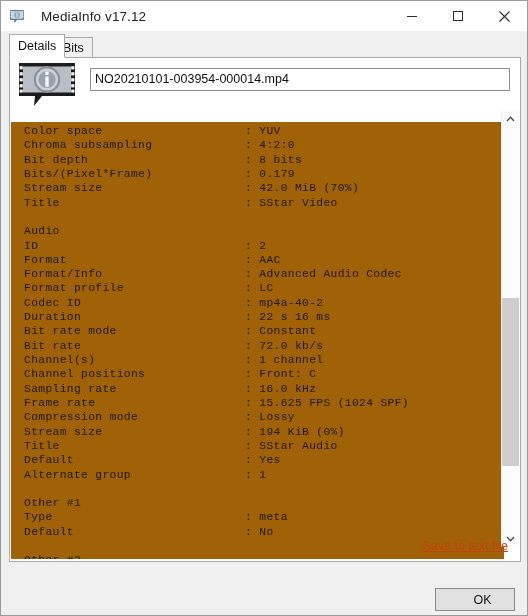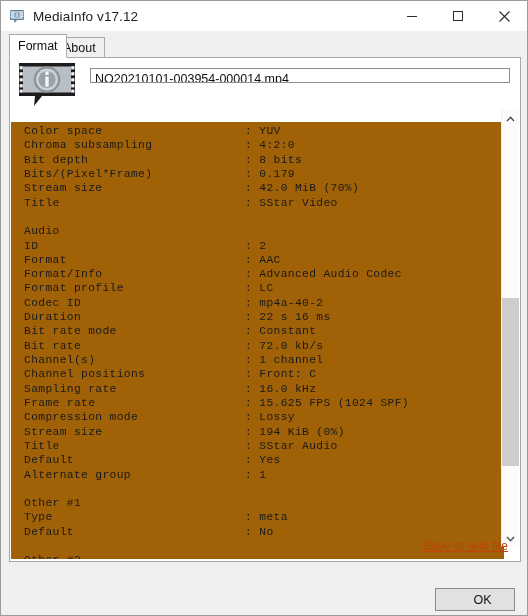--- a/index.html
+++ b/index.html
@@ -41,20 +41,21 @@
     margin-left: 8px;
     margin-right: 8px;
     flex: 0 0 auto;
     position: relative;
   }
   #title-text {
     font-size: 13.5px;
     color: #222;
     letter-spacing: 0.1px;
     white-space: nowrap;
+    margin-left: 8px;
   }
   .winbtn {
     width: 46px;
     height: 30px;
     display: flex;
     align-items: center;
     justify-content: center;
     flex: 0 0 auto;
   }
   .winbtn svg { display: block; }
@@ -118,21 +119,21 @@
     left: 6px;
     top: 3px;
     width: 62px;
     height: 48px;
   }
   #filename-field {
     position: absolute;
     left: 80px;
     top: 10px;
     width: 420px;
-    height: 15px;
+    height: 23px;
     box-sizing: border-box;
     background: #ffffff;
     border: 1px solid #8e8e8e;
     font-family: "Liberation Sans", sans-serif;
     font-size: 12.5px;
     color: #111;
     padding: 0 4px;
     line-height: 21px;
     white-space: nowrap;
     overflow: hidden;
@@ -259,24 +260,24 @@
         <svg width="13" height="13" viewBox="0 0 13 13">
           <line x1="1.5" y1="1.5" x2="11.5" y2="11.5" stroke="#2b2b2b" stroke-width="1.1"></line>
           <line x1="11.5" y1="1.5" x2="1.5" y2="11.5" stroke="#2b2b2b" stroke-width="1.1"></line>
         </svg>
       </div>
     </div>
   </div>
 
   <div id="tabstrip">
     <div class="tab selected" style="left:8px;">
-      <span>Format</span>
+      <span>Details</span>
     </div>
     <div class="tab unselected" style="left:53px;">
-      <span>About</span>
+      <span>Bits</span>
     </div>
   </div>
 
   <div id="content-panel">
 
     <div id="logo">
       <svg width="62" height="48" viewBox="0 0 62 48">
         <g>
           <path d="M3 2 H59 V35 H26 L18 45 L19 35 H3 Z" fill="#1c1c1c"></path>
           <rect x="7" y="5.5" width="48" height="26" fill="#b9bec4"></rect>

